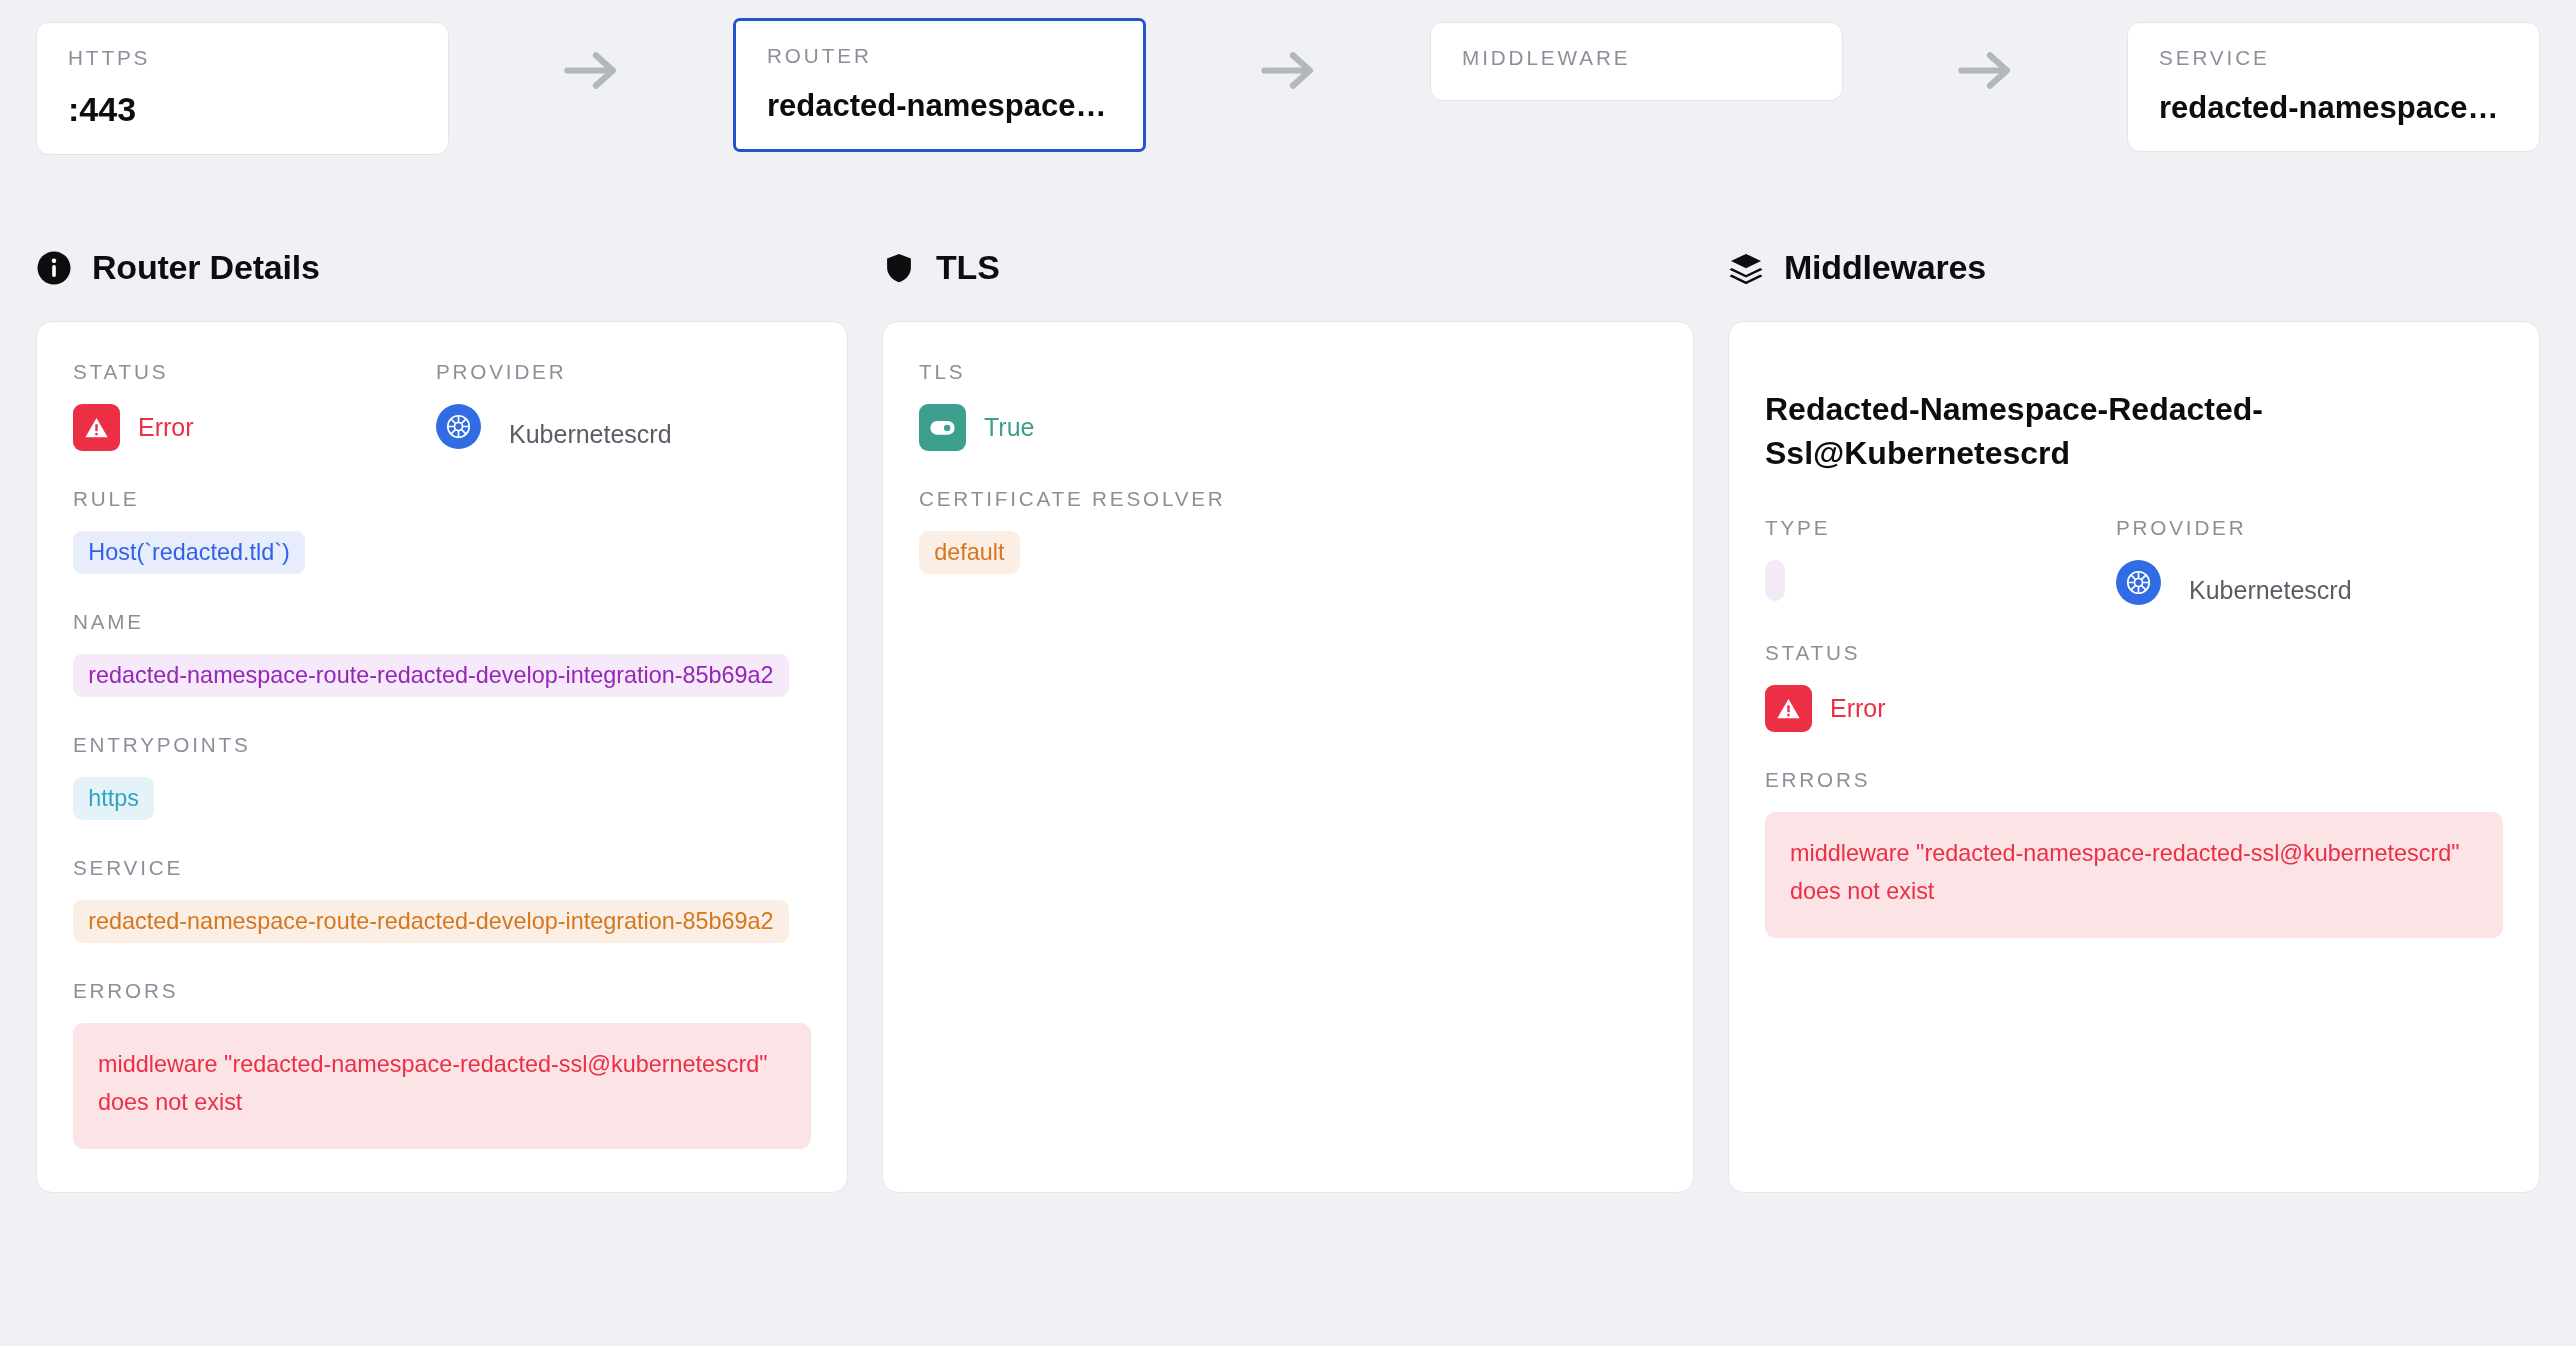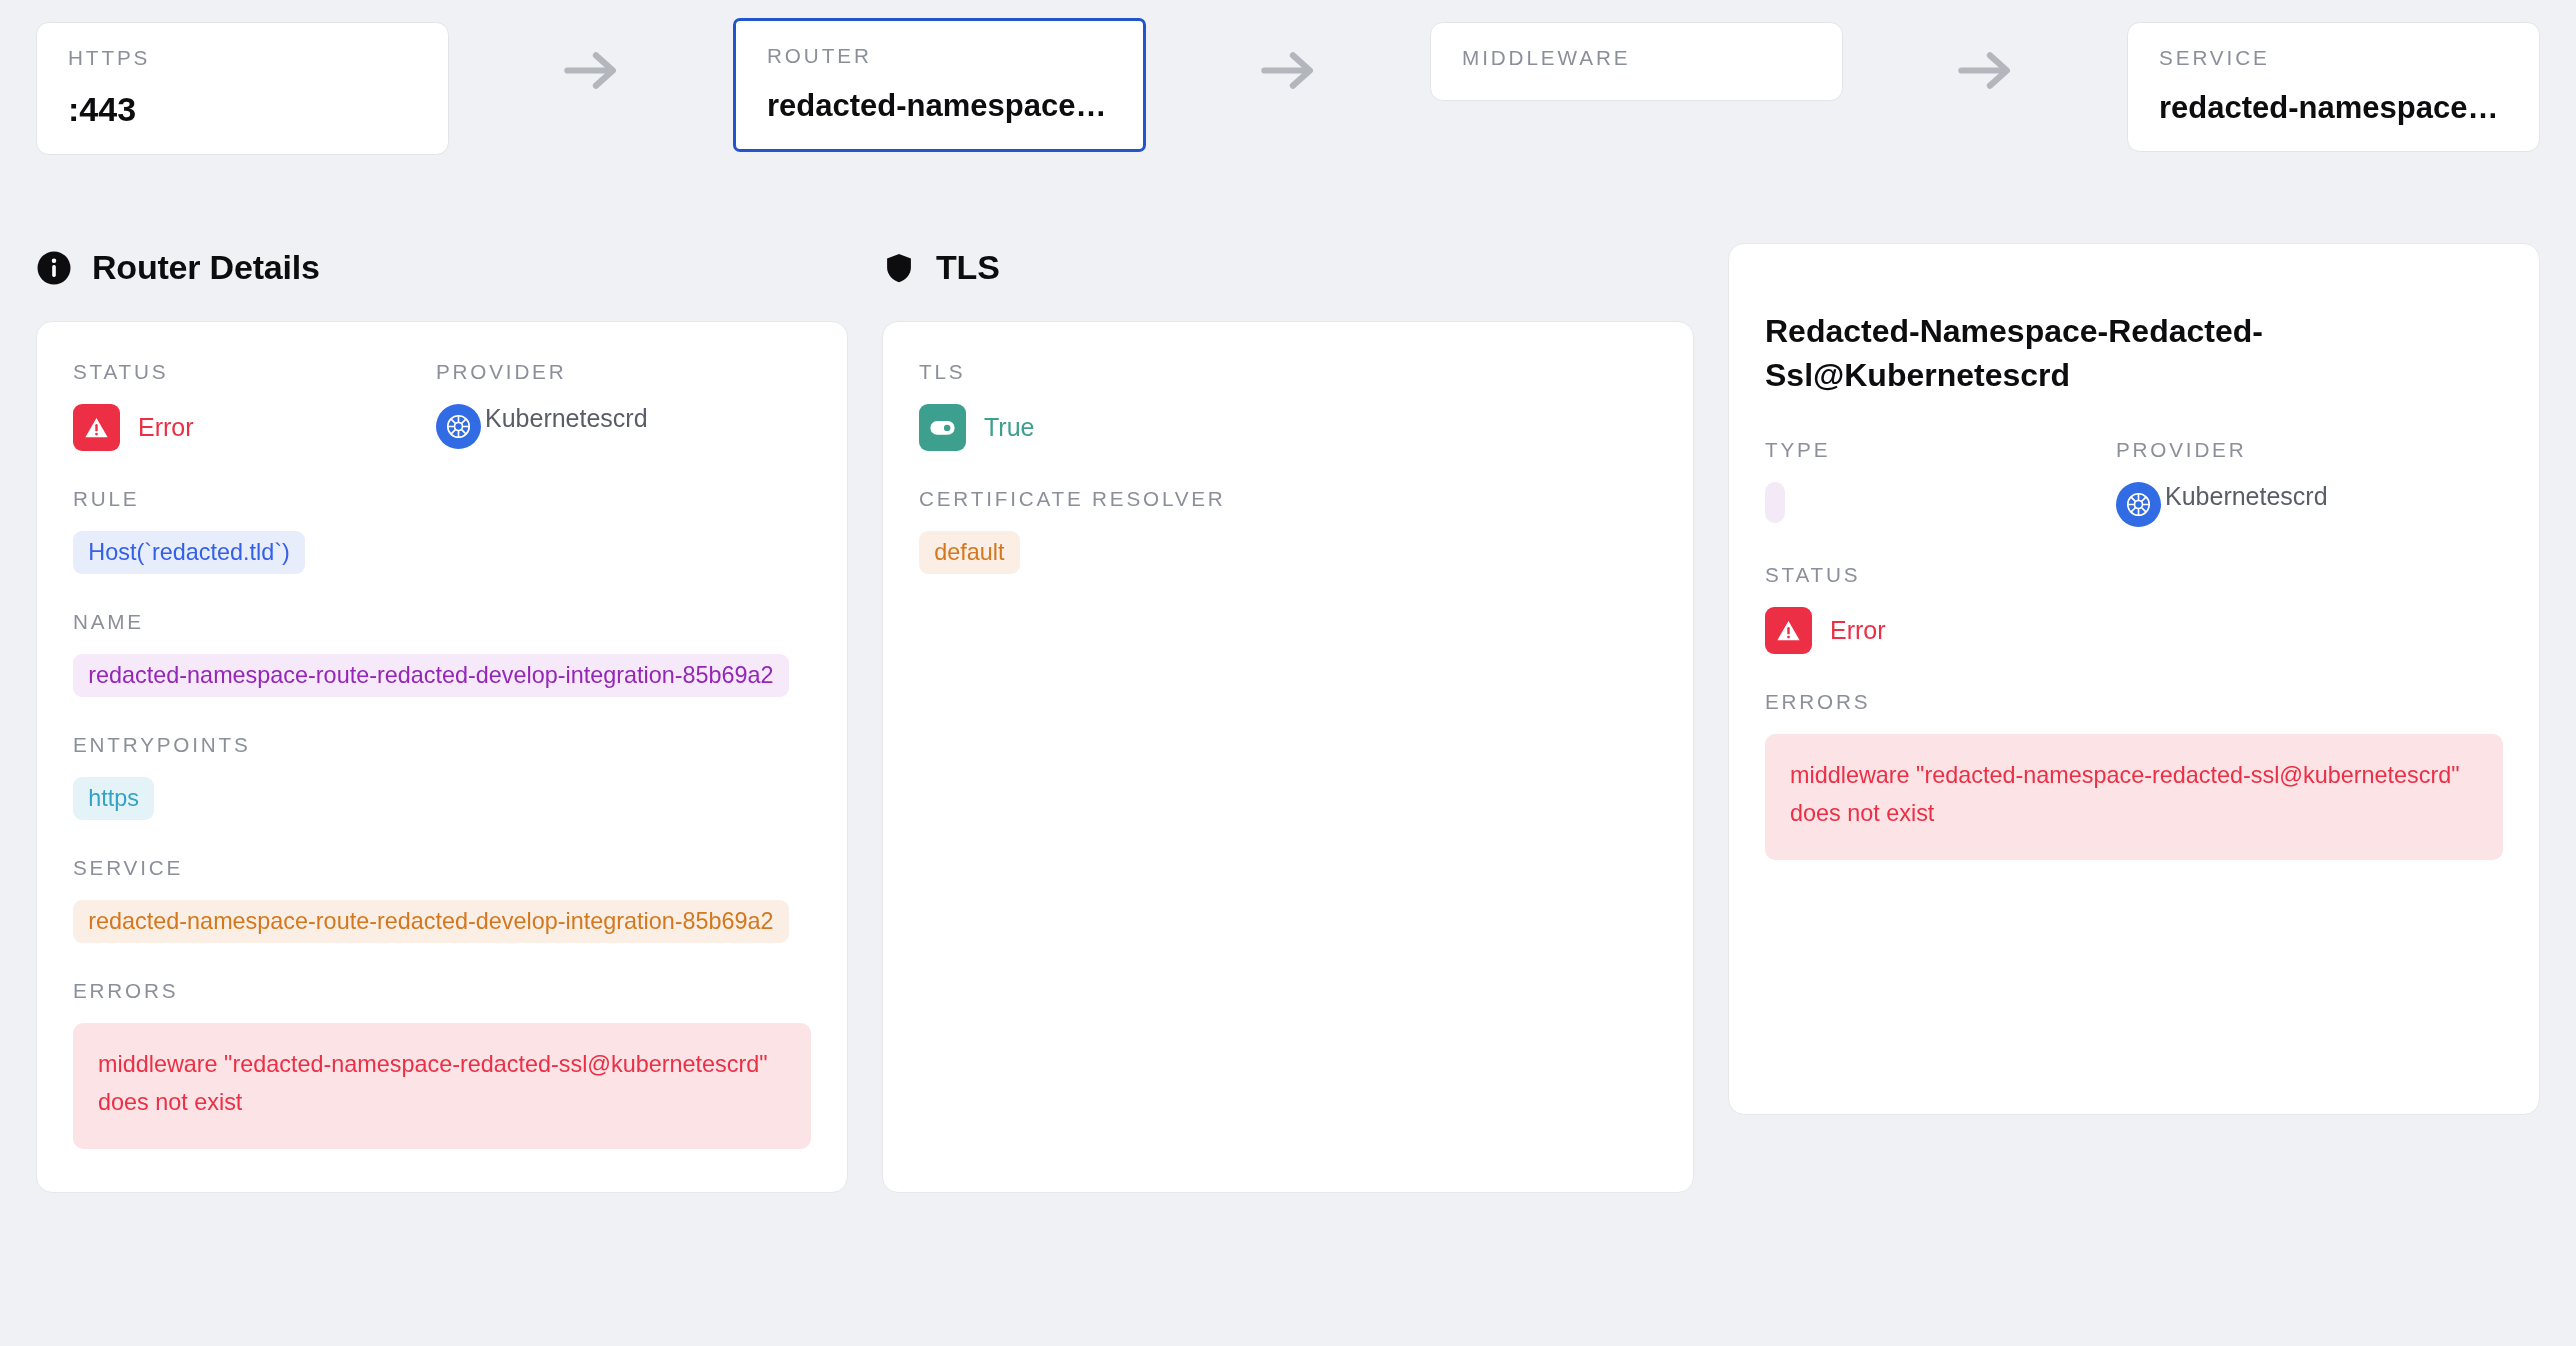--- a/index.html
+++ b/index.html
@@ -151,21 +151,21 @@
     display: flex; align-items: center; justify-content: center;
     flex: 0 0 auto;
   }
   .status-icon.error { background: #ed2f45; }
   .status-icon.tls-true { background: #3da08e; }
   .status-text { font-size: 25px; }
   .status-text.error { color: #ed2f45; }
   .status-text.teal  { color: #3da08e; }
 
   
-  .provider { display: flex; align-items: flex-start; gap: 4px; }
+  .provider { display: flex; align-items: flex-end; gap: 28px; }
   .k8s-badge {
     width: 45px; height: 45px;
     border-radius: 50%;
     background: #326ce5;
     display: flex; align-items: center; justify-content: center;
     flex: 0 0 auto;
   }
   .provider-name { font-size: 25px; color: #595d66; }
 
   
@@ -347,20 +347,30 @@
       </div>
 
       <div class="field">
         <div class="field-label">CERTIFICATE RESOLVER</div>
         <span class="chip chip-orange">default</span>
       </div>
     </div>
   </div>
 
   <div class="panel">
+    <div class="panel-header">
+      <span class="panel-icon">
+        <svg width="36" height="36" viewBox="0 0 24 24">
+          <path d="M12 2.6 L22 7.4 L12 12.2 L2 7.4 Z" fill="#0d0d0f"></path>
+          <path d="M2.4 12 L12 16.6 L21.6 12 L23 13.1 L12 18.4 L1 13.1 Z" fill="#0d0d0f"></path>
+          <path d="M2.4 16.4 L12 21 L21.6 16.4 L23 17.5 L12 22.8 L1 17.5 Z" fill="#0d0d0f"></path>
+        </svg>
+      </span>
+      <span class="panel-title">Middlewares</span>
+    </div>
 
     <div class="card">
       <div class="mw-title">Redacted-Namespace-Redacted-Ssl@Kubernetescrd</div>
 
       <div class="field">
         <div class="mw-cols">
           <div class="mw-col-a">
             <div class="field-label">TYPE</div>
             <span class="chip-empty-purple"></span>
           </div>

